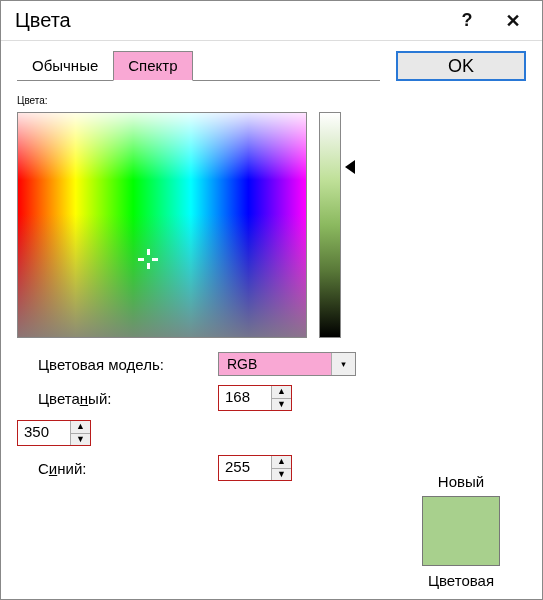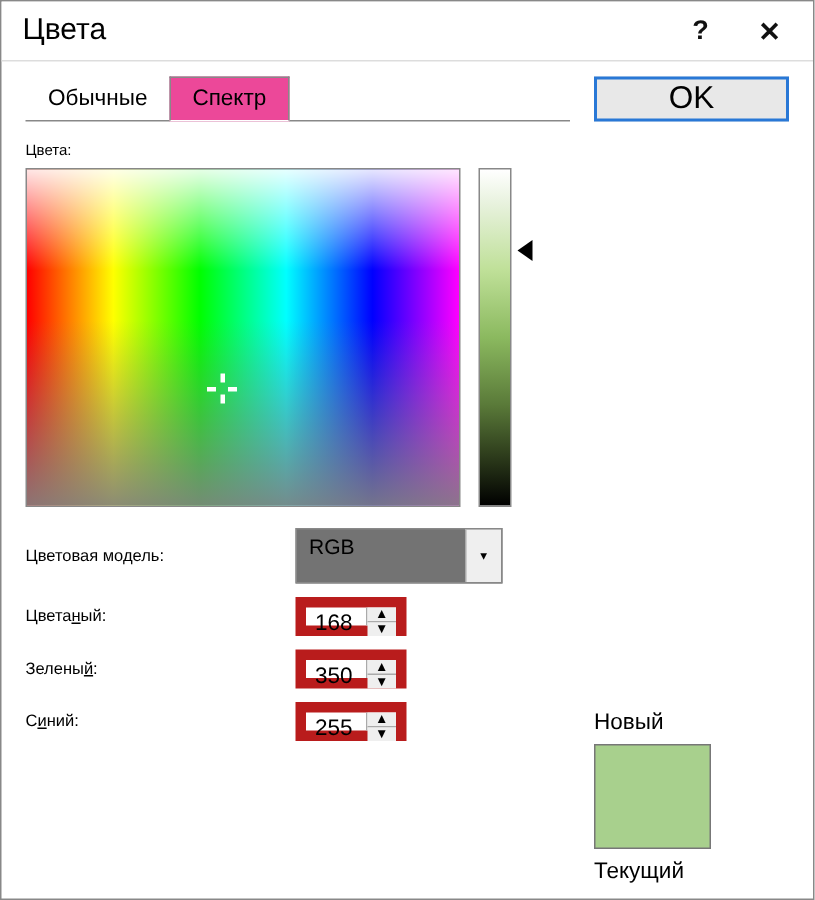--- a/index.html
+++ b/index.html
@@ -52,21 +52,21 @@
     width: 130px;
     display: flex;
     flex-direction: column;
     align-items: stretch;
     gap: 10px;
   }
   .btn {
     height: 30px;
     border: 1px solid #999;
     background: #efefef;
-    font-size: 21px;
+    font-size: 18px;
     display: flex;
     align-items: center;
     justify-content: center;
     user-select: none;
   }
   .btn.primary {
     border: 2px solid #2978d6;
     background: #e8e8e8;
   }
   .tabs {
@@ -77,21 +77,21 @@
   .tab {
     padding: 5px 14px 6px 14px;
     border: 1px solid transparent;
     font-size: 15px;
     position: relative;
     background: transparent;
   }
   .tab.active {
     border: 1px solid #888;
     border-bottom-color: #fff;
-    background: #ec4899;
+    background: #f9a8d4;
     z-index: 2;
   }
   .tabline {
     border-bottom: 1px solid #888;
     margin-top: -1px;
     margin-bottom: 10px;
   }
   .section-label {
     font-size: 10px;
     margin: 4px 0 6px 0;
@@ -165,48 +165,49 @@
     position: relative;
     top: -58px;
   }
   .form-row {
     display: flex;
     align-items: center;
     margin-bottom: 9px;
   }
   .form-row .lbl {
     width: 180px;
-    font-size: 11px;
+    font-size: 15px;
+    margin-left: 21px;
   }
   .select {
     display: flex;
     align-items: stretch;
     border: 1px solid #888;
-    height: 37px;
+    height: 24px;
     width: 138px;
-    background: #737373;
+    background: #f9a8d4;
   }
   .select .sval {
     flex: 1;
     padding: 3px 8px;
   }
   .select .sbtn {
     width: 24px;
     border-left: 1px solid #aaa;
     background: #efefef;
     display: flex;
     align-items: center;
     justify-content: center;
   }
   .spin {
     display: flex;
     align-items: stretch;
     height: 26px;
     width: 74px;
-    border: 7px solid #b91c1c;
+    border: 1px solid #b91c1c;
     background: #fff;
   }
   .spin .sval {
     flex: 1;
     padding: 2px 6px;
     font-size: 15px;
   }
   .spin .sbtns {
     width: 20px;
     display: flex;
@@ -219,20 +220,21 @@
     display: flex;
     align-items: center;
     justify-content: center;
   }
   .spin .up { border-bottom: 1px solid #aaa; }
   .tri { font-size: 9px; line-height: 1; }
   .preview-block {
     margin-top: auto;
     display: flex;
     flex-direction: column;
+    align-items: center;
     gap: 6px;
     padding-bottom: 6px;
   }
   .swatch {
     width: 78px;
     height: 70px;
     border: 1px solid #777;
     background: #a8d08d;
   }
   .preview-label {
@@ -293,23 +295,20 @@
               <span class="tri">▲</span>
             </div>
           <div class="down">
               <span class="tri">▼</span>
             </div>
         </div>
       </div>
     </div>
 
     <div class="form-row">
-      <div class="lbl">
-        <span>Зелены</span><span class="underline-access">й</span><span>:</span>
-      </div>
       <div class="spin">
         <div class="sval">350</div>
         <div class="sbtns">
           <div class="up">
               <span class="tri">▲</span>
             </div>
           <div class="down">
               <span class="tri">▼</span>
             </div>
         </div>
@@ -334,16 +333,16 @@
     </div>
 
   </div>
 
   <div class="side">
     <div class="btn primary">OK</div>
 
     <div class="preview-block">
       <div class="preview-label">Новый</div>
       <div class="swatch" style="background:#a8d08d;"></div>
-      <div class="preview-label">Текущий</div>
+      <div class="preview-label">Цветовая</div>
     </div>
   </div>
 </div>
 
 </body></html>

